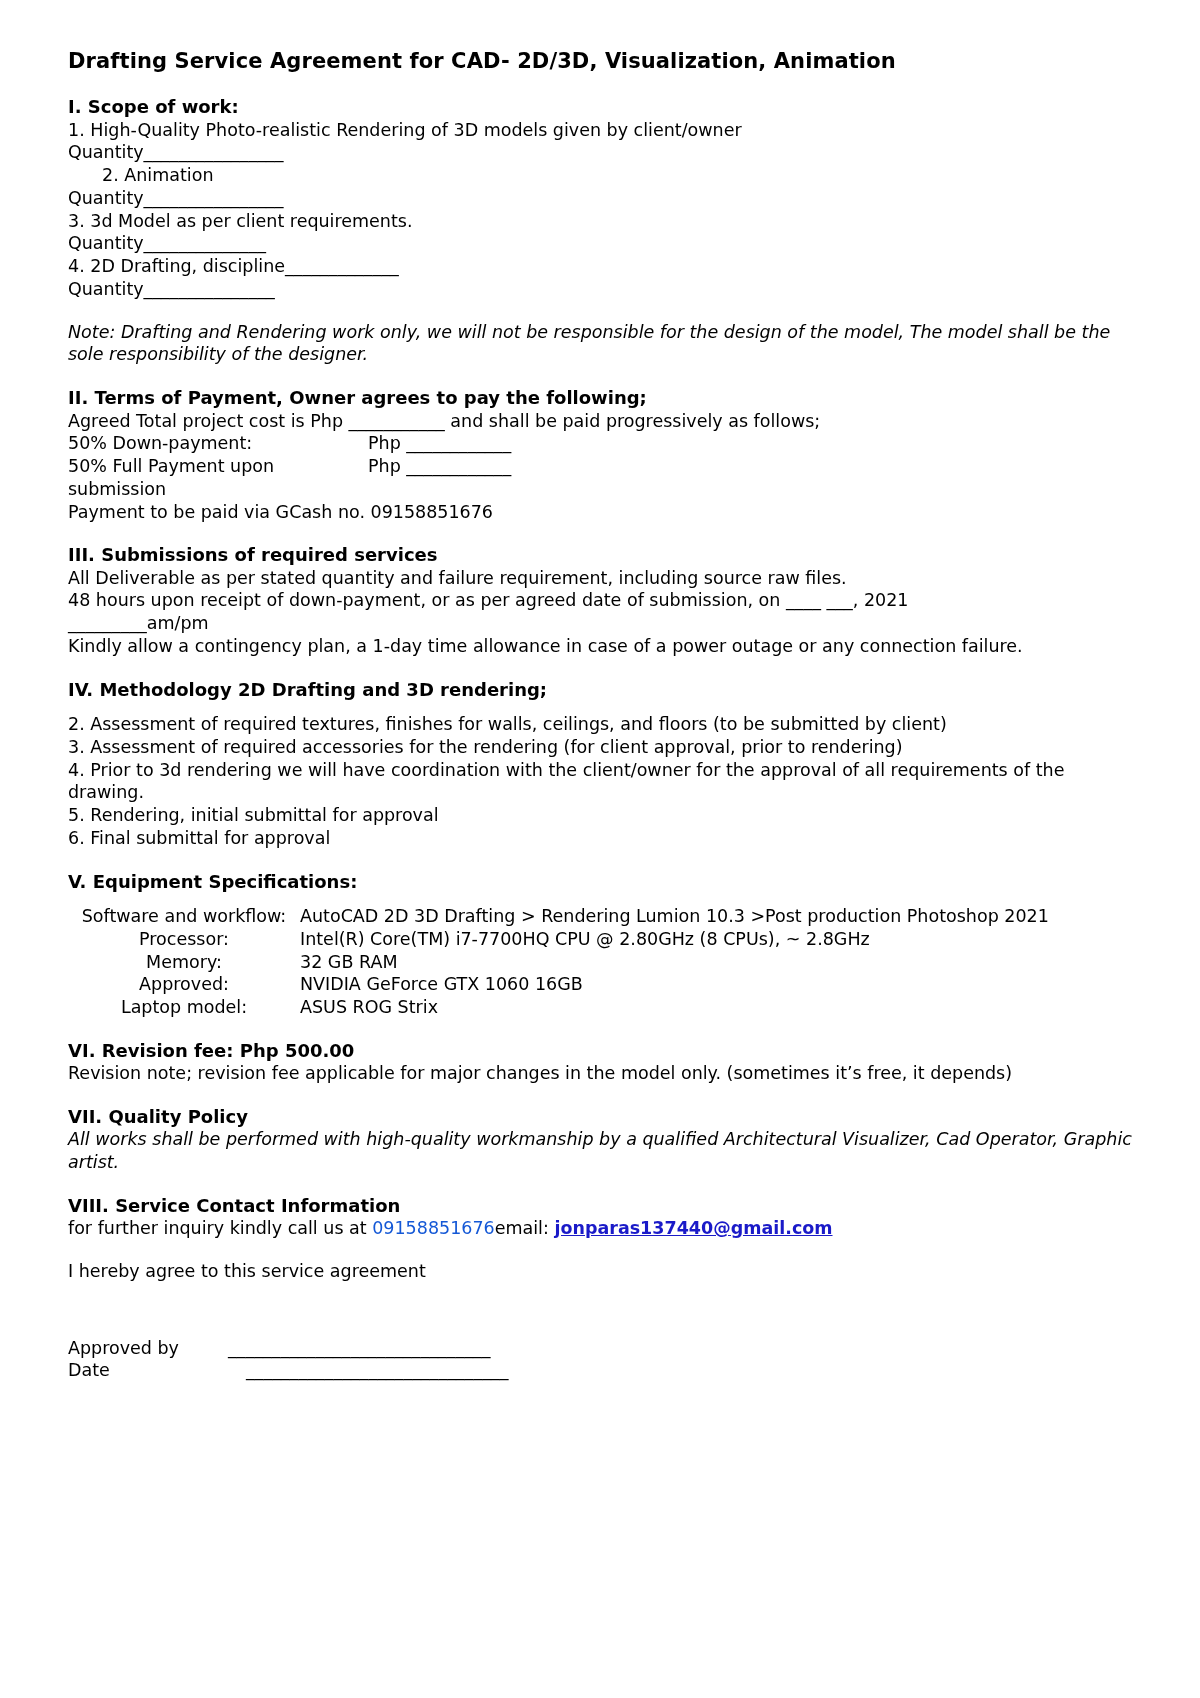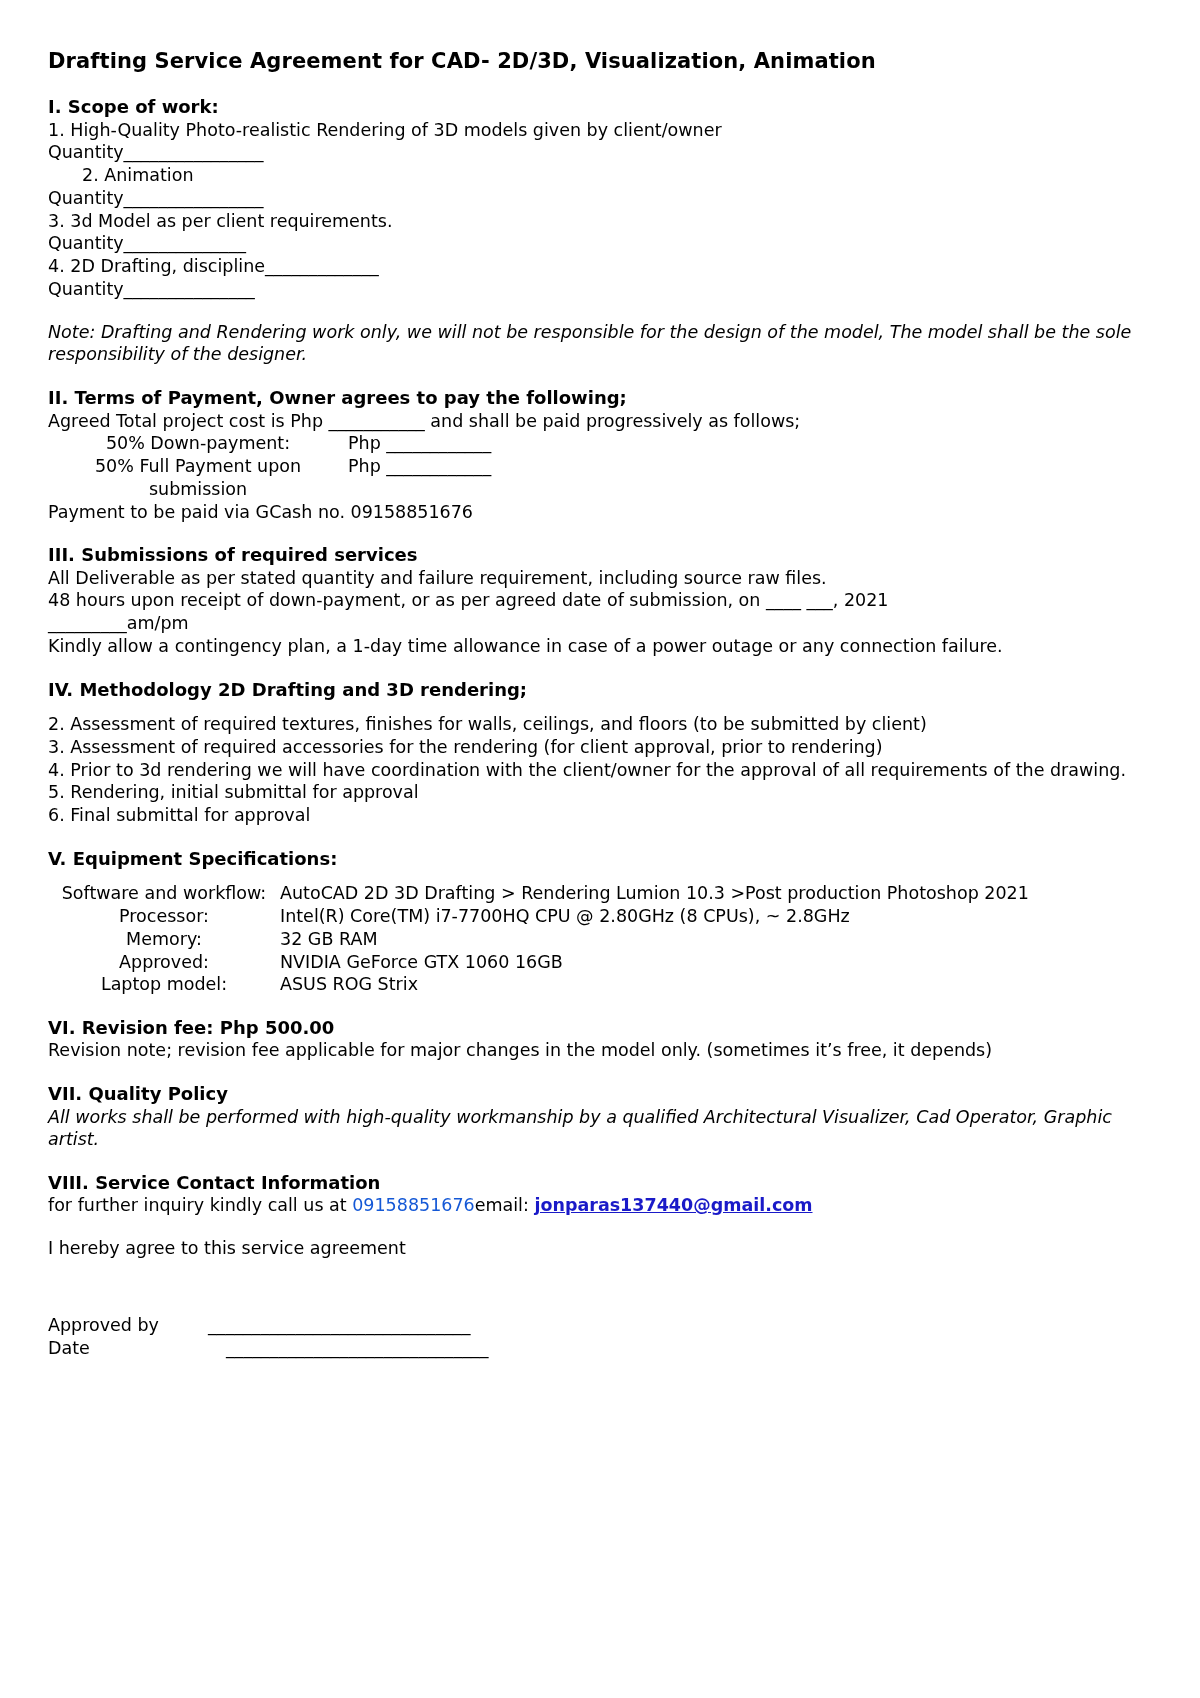--- a/index.html
+++ b/index.html
@@ -9,21 +9,21 @@
   }
   body {
     font-family: "DejaVu Sans", sans-serif;
   }
   .page {
     width: 1200px;
     height: 1698px;
     background: #ffffff;
     position: relative;
     box-sizing: border-box;
-    padding: 48px 64px 0 48px;
+    padding: 48px 64px 0 68px;
     overflow: hidden;
   }
   .doc {
     font-size: 17.5px;
     line-height: 1.30;
     color: #000000;
   }
   h1.title {
     font-size: 21px;
     font-weight: bold;
@@ -58,21 +58,21 @@
   .tbl {
     border-collapse: collapse;
   }
   .tbl td {
     padding: 0;
     vertical-align: top;
     font-size: 17.5px;
     line-height: 1.30;
   }
   .col-label { width: 232px; text-align: center; }
-  .col-label-wide { width: 300px; text-align: center; }
+  .col-label-wide { width: 300px; }
   .nowrap { white-space: nowrap; }
 </style>
 </head>
 <body>
 
 <div class="page">
   <div class="doc">
 
     <h1 class="title">Drafting Service Agreement for CAD- 2D/3D, Visualization, Animation</h1>
 

